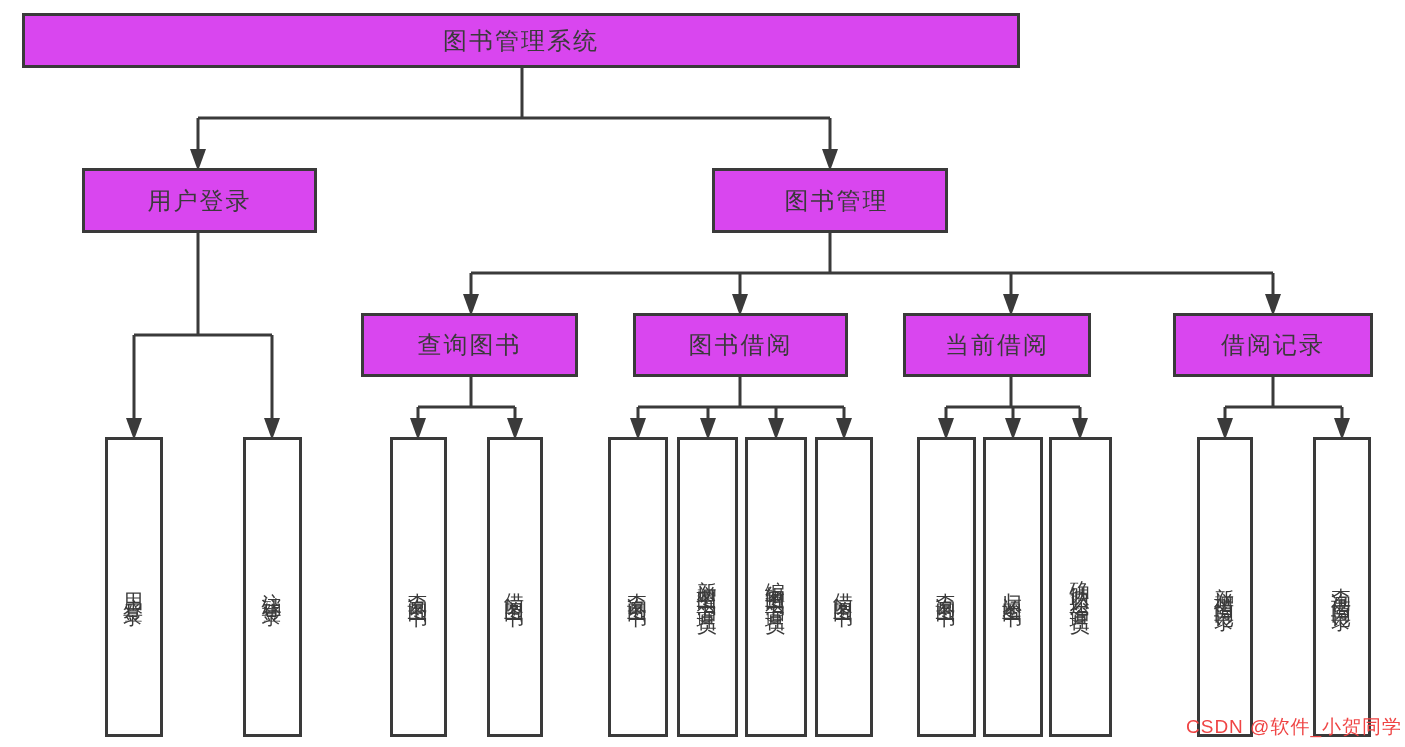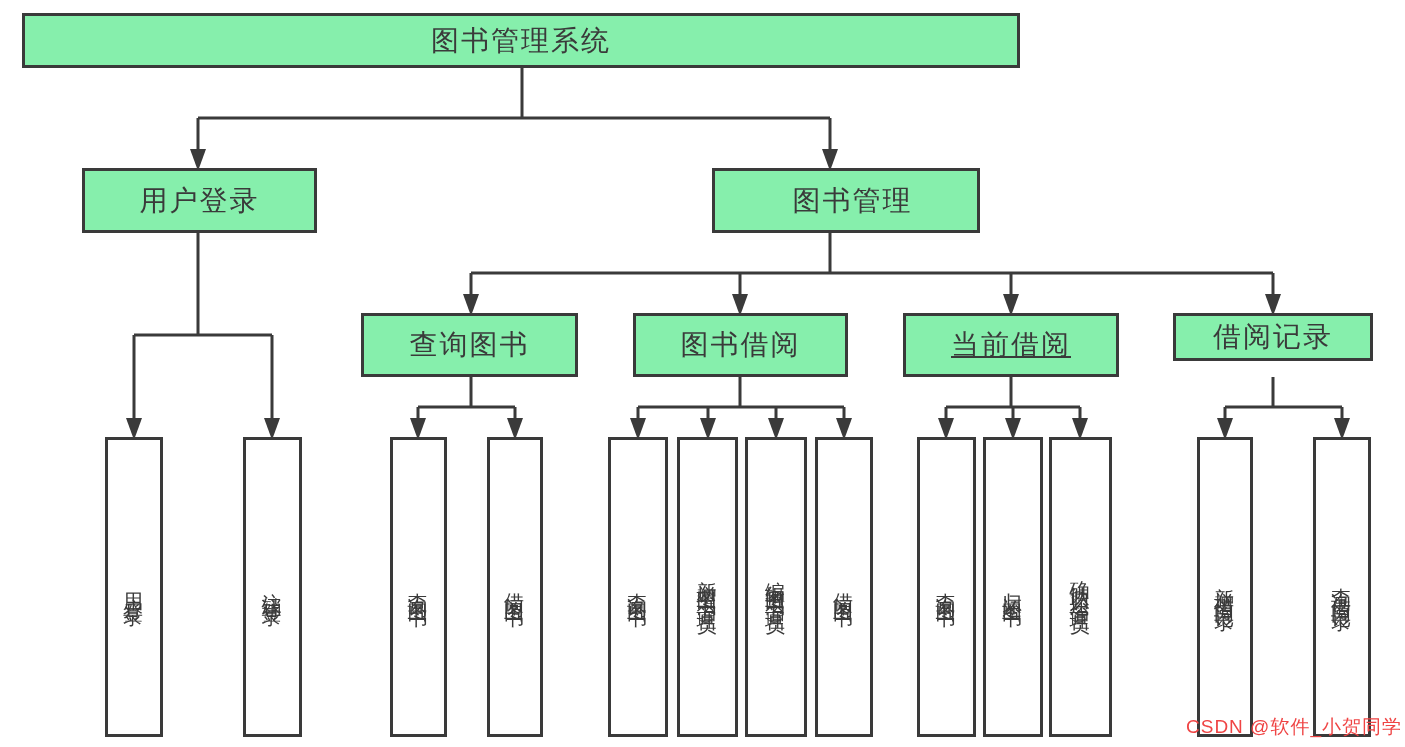--- a/index.html
+++ b/index.html
@@ -14,26 +14,26 @@
   #connectors {
     position: absolute;
     left: 0; top: 0;
     width: 1405px; height: 747px;
     pointer-events: none;
   }
   .node {
     position: absolute;
     box-sizing: border-box;
     border: 3px solid #3a3a3a;
-    background: #86efac;
+    background: #d946ef;
     display: flex;
     align-items: center;
     justify-content: center;
     color: #3a3a3a;
-    font-size: 28px;
+    font-size: 24px;
     letter-spacing: 2px;
     z-index: 2;
   }
   .leaf {
     position: absolute;
     box-sizing: border-box;
     border: 3px solid #3a3a3a;
     background: #ffffff;
     display: flex;
     align-items: center;
@@ -109,34 +109,34 @@
     </g>
   </svg>
 
   <div class="node" style="left:22px; top:13px; width:998px; height:55px;">
     <span>图书管理系统</span>
   </div>
 
   <div class="node" style="left:82px; top:168px; width:235px; height:65px;">
     <span>用户登录</span>
   </div>
-  <div class="node" style="left:712px; top:168px; width:268px; height:65px;padding-left:13px;">
+  <div class="node" style="left:712px; top:168px; width:236px; height:65px;padding-left:13px;">
     <span>图书管理</span>
   </div>
 
   <div class="node" style="left:361px; top:313px; width:217px; height:64px;">
     <span>查询图书</span>
   </div>
   <div class="node" style="left:633px; top:313px; width:215px; height:64px;justify-content:center;">
     <span>图书借阅</span>
   </div>
-  <div class="node" style="left:903px; top:313px; width:216px; height:64px;text-decoration:underline;">
+  <div class="node" style="left:903px; top:313px; width:188px; height:64px;">
     <span>当前借阅</span>
   </div>
-  <div class="node" style="left:1173px; top:313px; width:200px; height:48px;justify-content:center;">
+  <div class="node" style="left:1173px; top:313px; width:200px; height:64px;justify-content:center;">
     <span>借阅记录</span>
   </div>
 
   <div class="leaf" style="left:105px; width:58px;">
     <span class="vtext">用户登录</span>
   </div>
   <div class="leaf" style="left:243px; width:59px;">
     <span class="vtext">注销登录</span>
   </div>
 

